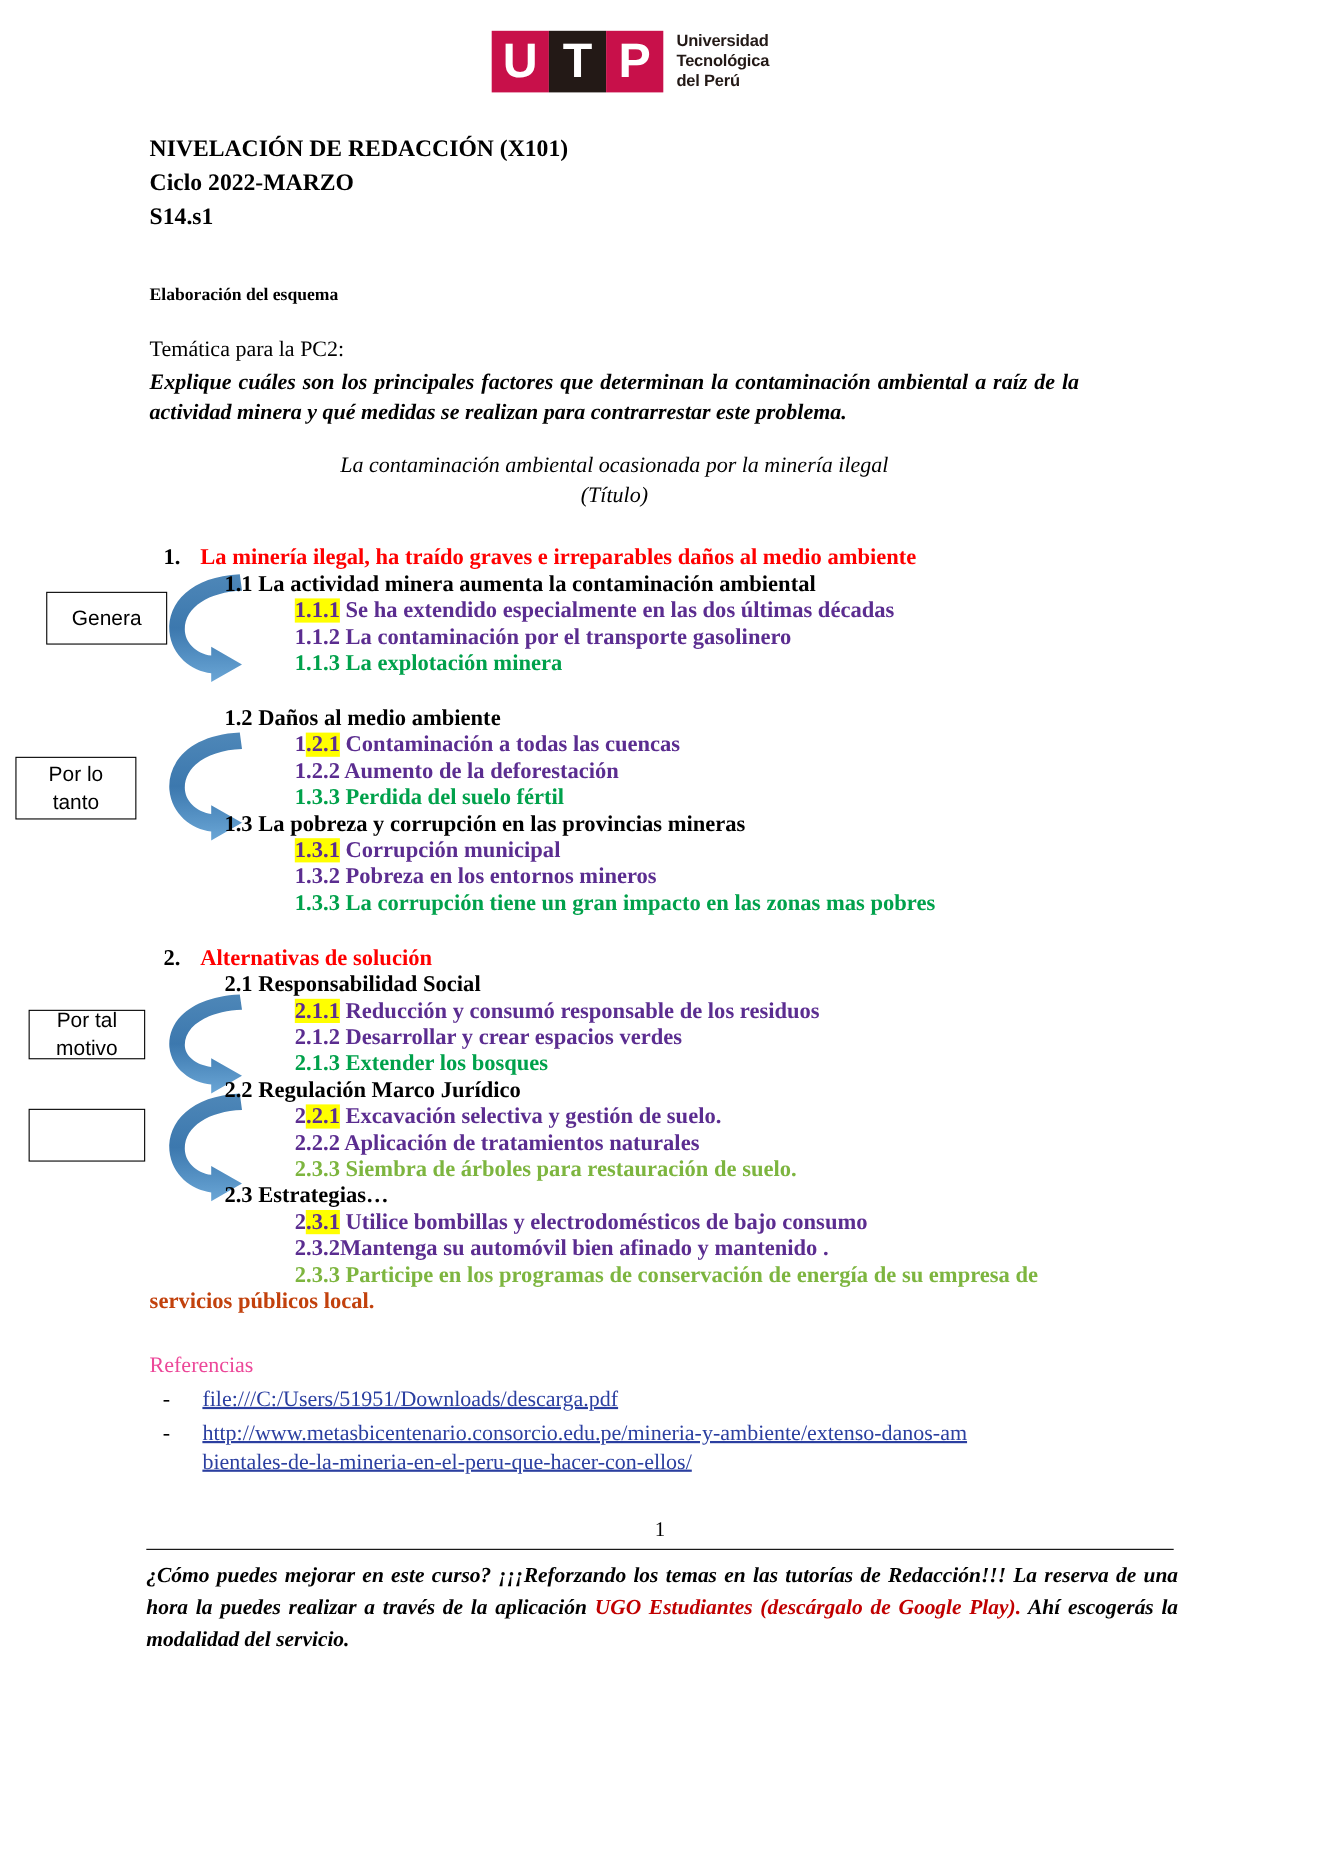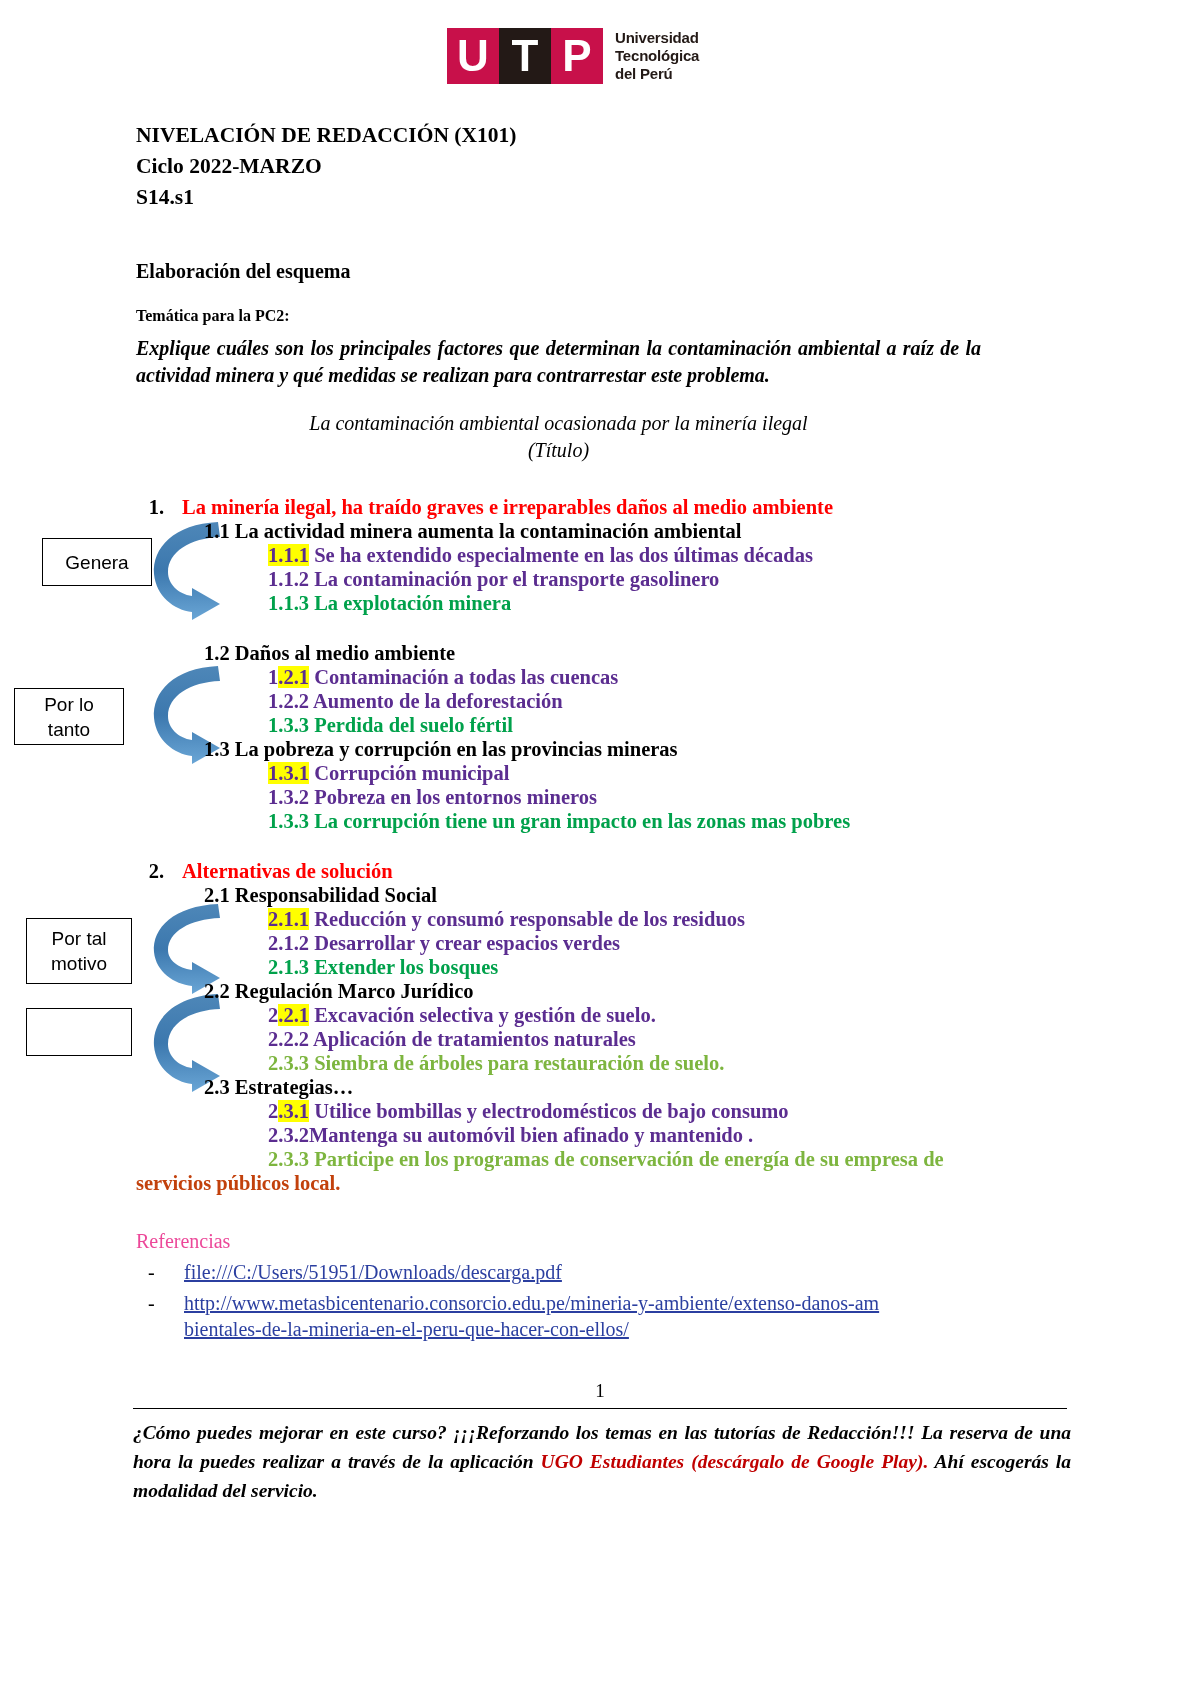--- a/index.html
+++ b/index.html
@@ -60,28 +60,28 @@
     font-weight: bold;
     font-size: 21.5px;
     line-height: 31px;
   }
 
   #section-elaboracion {
     position: absolute;
     left: 136px;
     top: 260px;
     font-weight: bold;
+    font-size: 16px;
+  }
+  #tematica-label {
+    position: absolute;
+    left: 136px;
+    top: 307px;
+    font-weight: normal;
     font-size: 20px;
-  }
-  #tematica-label {
-    position: absolute;
-    left: 136px;
-    top: 307px;
-    font-weight: bold;
-    font-size: 16px;
   }
   #tematica-text {
     position: absolute;
     left: 136px;
     top: 335px;
     width: 845px;
     font-weight: bold;
     font-style: italic;
     font-size: 20px;
     line-height: 27px;
@@ -237,21 +237,21 @@
 <div id="tematica-text">Explique cuáles son los principales factores que determinan la contaminación ambiental a raíz de la actividad minera y qué medidas se realizan para contrarrestar este problema.</div>
 <div id="doc-title">
   <div>La contaminación ambiental ocasionada por la minería ilegal</div>
   <div>(Título)</div>
 </div>
 
 <div class="conn-box" style="left:14px; top:538px; width:110px; height:48px;margin-left:28px;">Genera</div>
 
 <div class="conn-box" style="left:14px; top:688px; width:110px; height:57px; padding:0 6px;">Por lo tanto</div>
 
-<div class="conn-box" style="left:26px; top:918px; width:106px; height:66px; padding:0 6px;">Por tal motivo</div>
+<div class="conn-box" style="left:26px; top:918px; width:106px; height:45px; padding:0 6px;">Por tal motivo</div>
 
 <div class="conn-box" style="left:26px; top:1008px; width:106px; height:48px;"></div>
 
 <svg class="arrow-svg" style="left:148px; top:516px;" width="110" height="110" viewBox="0 0 110 110">
   <defs>
     <linearGradient id="ag1" x1="0" y1="0" x2="0" y2="1">
       <stop offset="0" stop-color="#4E87B8"></stop>
         <stop offset="0.5" stop-color="#3C78AE"></stop>
         <stop offset="1" stop-color="#6AA6D6"></stop>
     </linearGradient>

